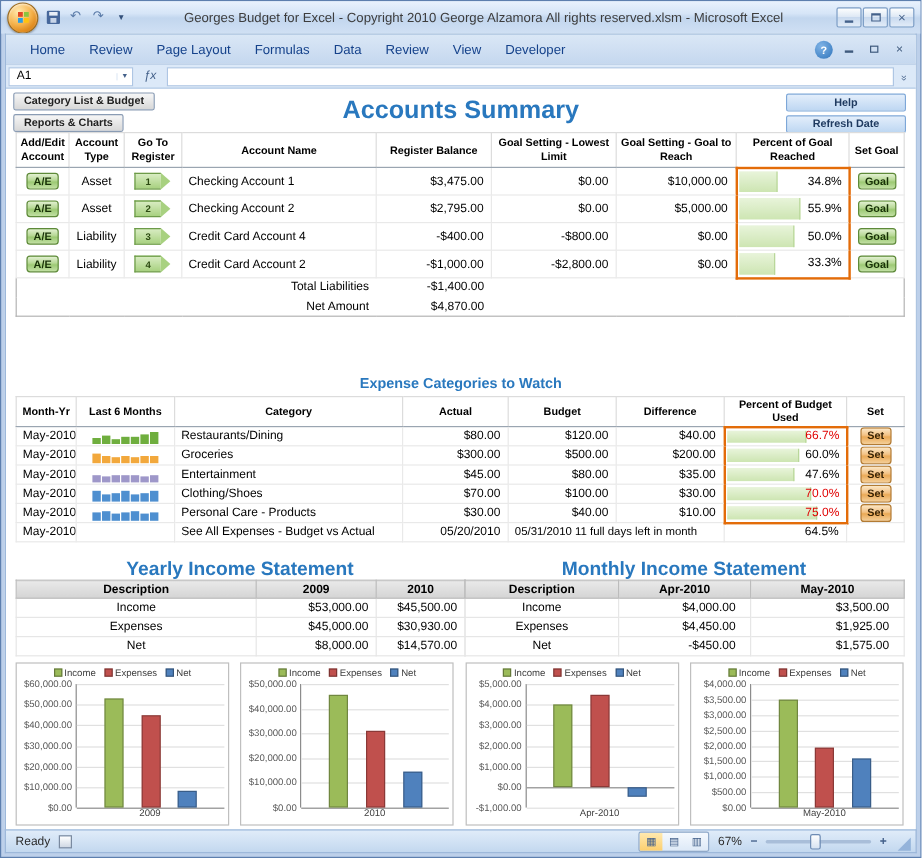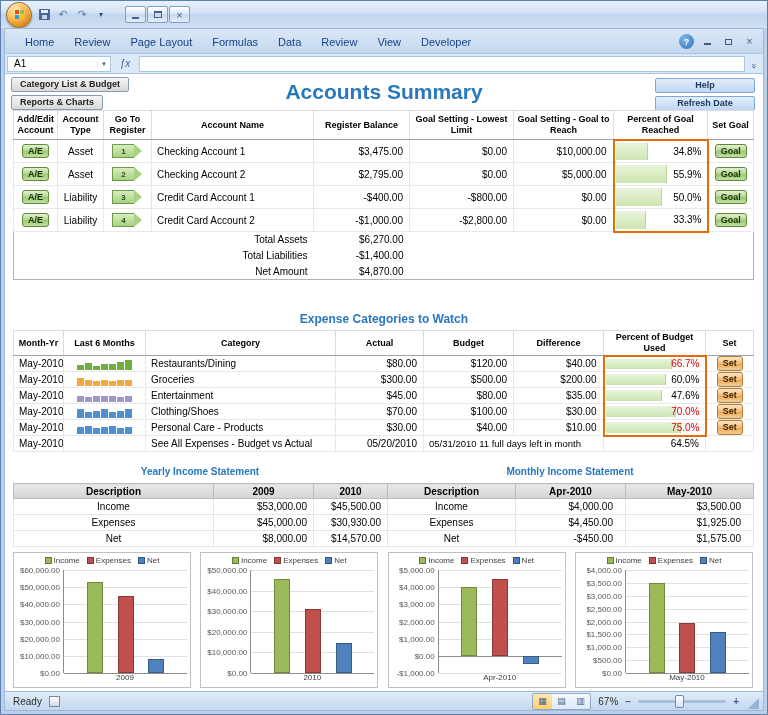--- a/index.html
+++ b/index.html
@@ -102,21 +102,21 @@
   .pbar { position:absolute; left:1px; top:2px; bottom:2px; background:linear-gradient(180deg,#e8f4da,#cde5b2); border-right:1px solid #b9d79a; }
   .pval { position:relative; display:block; text-align:right; padding-right:5px; }
   .pval.red { color:#e00000; }
 
   .spark { display:flex; align-items:flex-end; justify-content:center; gap:1px; height:12px; }
   .spark i { width:7px; display:block; }
 
   .inc-wrap { position:absolute; top:392px; }
   #inc0 { left:8px; width:374px; }
   #inc1 { left:382px; width:366px; }
-  .inc-title { font-size:10px; font-weight:bold; color:#2978be; text-align:center; height:17px; }
+  .inc-title { font-size:16px; font-weight:bold; color:#2978be; text-align:center; height:17px; }
   .inc-table { width:100%; border-collapse:collapse; table-layout:fixed; font-size:10px; border:1px solid #b3b3b3; }
   .inc-table th { background:linear-gradient(#e9e9e9,#d4d4d4); border:1px solid #bcbcbc; height:15px; font-size:10px; font-weight:bold; }
   .inc-table td { border:1px solid #e6e6e6; height:16px; white-space:nowrap; overflow:hidden; }
   #inc1 .inc-table td.r { padding-right:12px; }
 
   
   .charts-row { position:absolute; top:478px; left:8px; width:740px; display:flex; justify-content:space-between; }
   .chart { width:178px; height:136px; border:1px solid #bfbfbf; background:#fff; padding:2px 3px; display:flex; flex-direction:column; }
   .legend { display:flex; justify-content:center; align-items:center; gap:7px; height:11px; font-size:8px; color:#404040; }
   .litem { display:flex; align-items:center; }
@@ -166,20 +166,21 @@
       <span class="qat-btn" data-name="undo-button">
           <span class="glyph" data-name="undo-icon">↶</span>
         </span>
       <span class="qat-btn" data-name="redo-button">
           <span class="glyph" data-name="redo-icon">↷</span>
         </span>
       <span class="qat-btn" data-name="qat-customize-button">
           <span class="glyph small" data-name="chevron-down-icon">▾</span>
         </span>
     </div>
+    <div class="title" data-name="window-title">Georges Budget for Excel - Copyright 2010  George Alzamora  All rights reserved.xlsm - Microsoft Excel</div>
     <div class="wcontrols" data-name="window-controls">
       <span class="wbtn" data-name="minimize-button">
           <i class="min-glyph" data-name="minimize-icon"></i>
         </span>
       <span class="wbtn" data-name="maximize-button">
           <i class="max-glyph" data-name="maximize-icon"></i>
         </span>
       <span class="wbtn" data-name="close-button">
           <span data-name="close-icon">×</span>
         </span>
@@ -298,21 +299,21 @@
             </tr>
             <tr data-name="account-row">
               <td class="c" data-name="td"><button class="gbtn" data-name="add-edit-account-button">A/E</button></td>
               <td class="c" data-name="account-type">Liability</td>
               <td class="c" data-name="td">
                 <div class="arrowbtn" data-name="go-to-register-button">
                   <span class="arrowbody" data-name="register-number">3</span>
                   <i class="arrowhead" data-name="arrow-right-icon"></i>
                 </div>
               </td>
-              <td class="l" data-name="account-name">Credit Card Account 1</td>
+              <td class="l" data-name="account-name">Credit Card Account 4</td>
               <td class="r" data-name="register-balance">-$400.00</td>
               <td class="r" data-name="goal-lowest-limit">-$800.00</td>
               <td class="r" data-name="goal-to-reach">$0.00</td>
               <td class="pctcell" data-name="percent-goal-cell">
                 <div class="pbar" data-name="data-bar" style="width: 50%;"></div>
                 <span class="pval" data-name="percent-of-goal-value">50.0%</span>
               </td>
               <td class="c" data-name="td"><button class="gbtn" data-name="set-goal-button">Goal</button></td>
             </tr>
             <tr data-name="account-row">
@@ -329,26 +330,20 @@
               <td class="r" data-name="goal-lowest-limit">-$2,800.00</td>
               <td class="r" data-name="goal-to-reach">$0.00</td>
               <td class="pctcell pb" data-name="percent-goal-cell">
                 <div class="pbar" data-name="data-bar" style="width: 33.3%;"></div>
                 <span class="pval" data-name="percent-of-goal-value">33.3%</span>
               </td>
               <td class="c" data-name="td"><button class="gbtn" data-name="set-goal-button">Goal</button></td>
             </tr>
           </tbody>
         <tbody class="totals" data-name="accounts-totals">
-            <tr data-name="totals-row">
-              <td data-name="td" colspan="3"></td>
-              <td class="r tlab" data-name="total-label">Total Assets</td>
-              <td class="r" data-name="total-value">$6,270.00</td>
-              <td data-name="td" colspan="4"></td>
-            </tr>
             <tr data-name="totals-row">
               <td data-name="td" colspan="3"></td>
               <td class="r tlab" data-name="total-label">Total Liabilities</td>
               <td class="r" data-name="total-value">-$1,400.00</td>
               <td data-name="td" colspan="4"></td>
             </tr>
             <tr data-name="totals-row">
               <td data-name="td" colspan="3"></td>
               <td class="r tlab" data-name="total-label">Net Amount</td>
               <td class="r" data-name="total-value">$4,870.00</td>

